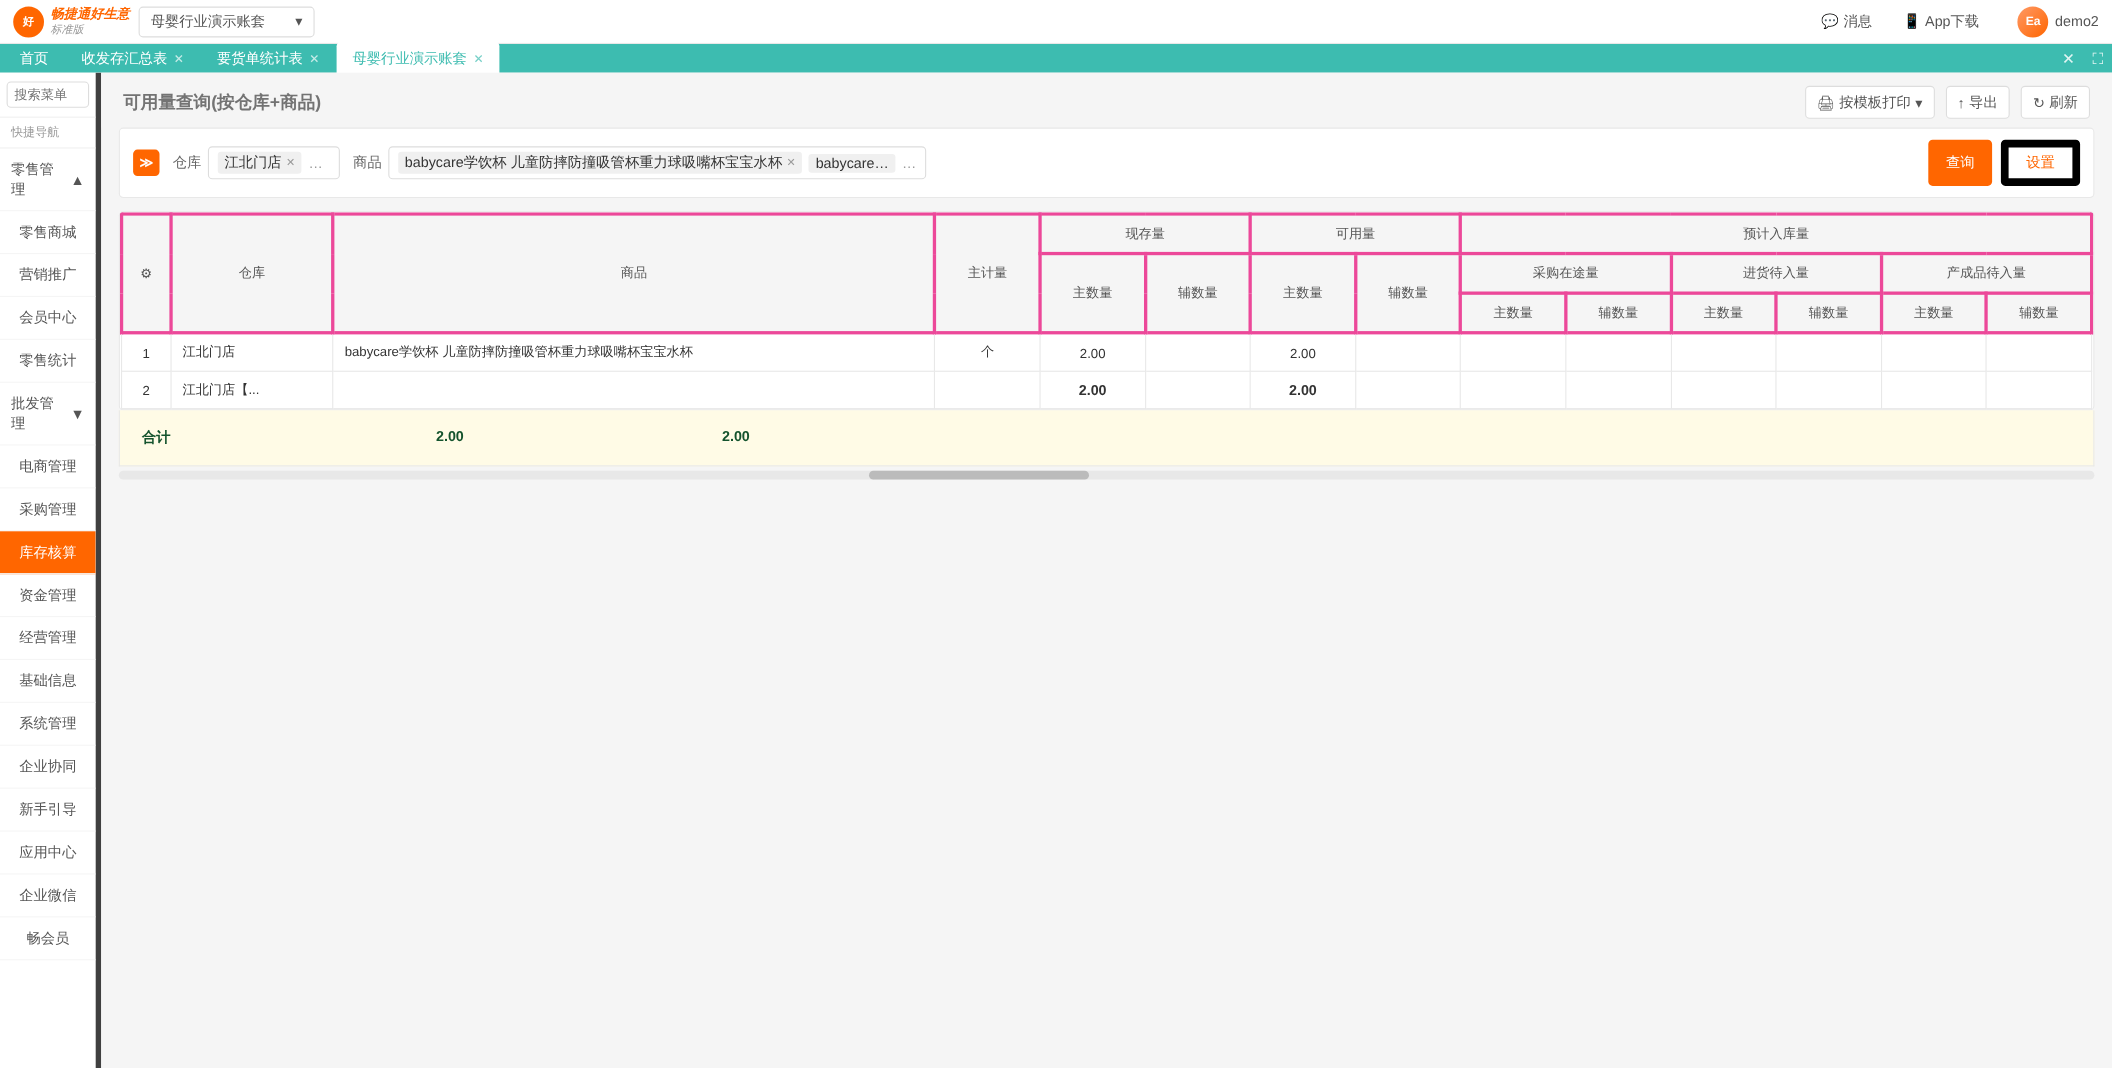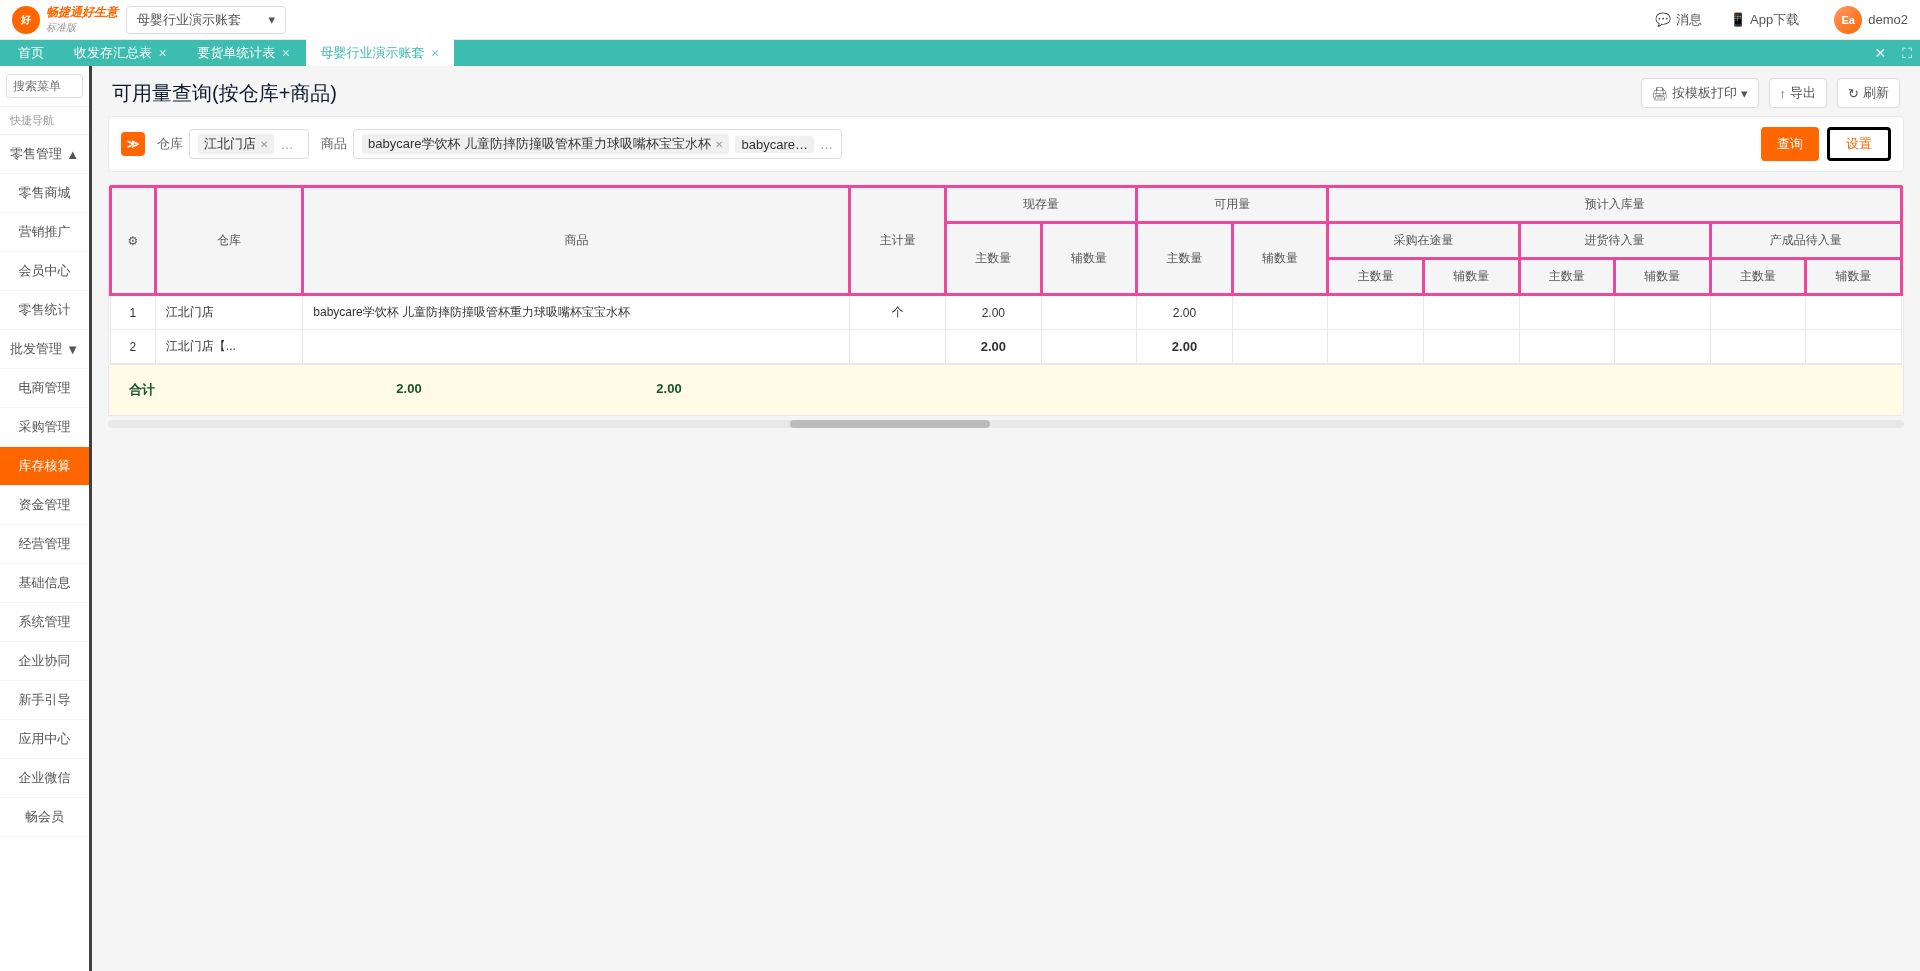--- a/index.html
+++ b/index.html
@@ -157,21 +157,21 @@
     .main-layout {
       display: flex;
       flex: 1;
       overflow: hidden;
     }
 
     
     .sidebar {
       width: 92px;
       background: #fff;
-      border-right: 3px solid #404040;
+      border-right: 5px solid #404040;
       display: flex;
       flex-direction: column;
       flex-shrink: 0;
       overflow-y: auto;
     }
     .sidebar-search {
       padding: 8px 6px;
       border-bottom: 1px solid #f0f0f0;
     }
     .sidebar-search input {
@@ -220,23 +220,23 @@
 
     
     .page-header {
       background: #f5f5f5;
       padding: 12px 20px 8px;
       display: flex;
       align-items: center;
       justify-content: space-between;
     }
     .page-title {
-      font-size: 20px;
-      font-weight: normal;
-      color: #0f172a;
+      font-size: 16px;
+      font-weight: bold;
+      color: #737373;
     }
     .page-actions {
       display: flex;
       align-items: center;
       gap: 10px;
     }
     .action-btn {
       display: flex;
       align-items: center;
       gap: 4px;
@@ -323,21 +323,21 @@
       color: #fff;
       border: none;
       border-radius: 4px;
       cursor: pointer;
       font-size: 13px;
     }
     .btn-settings {
       padding: 5px 16px;
       background: #fff;
       color: #ff6600;
-      border: 3px solid #000000;
+      border: 7px solid #000000;
       border-radius: 4px;
       cursor: pointer;
       font-size: 13px;
     }
 
     
     .table-container {
       margin: 0 16px;
       background: #fff;
       border-radius: 4px;

